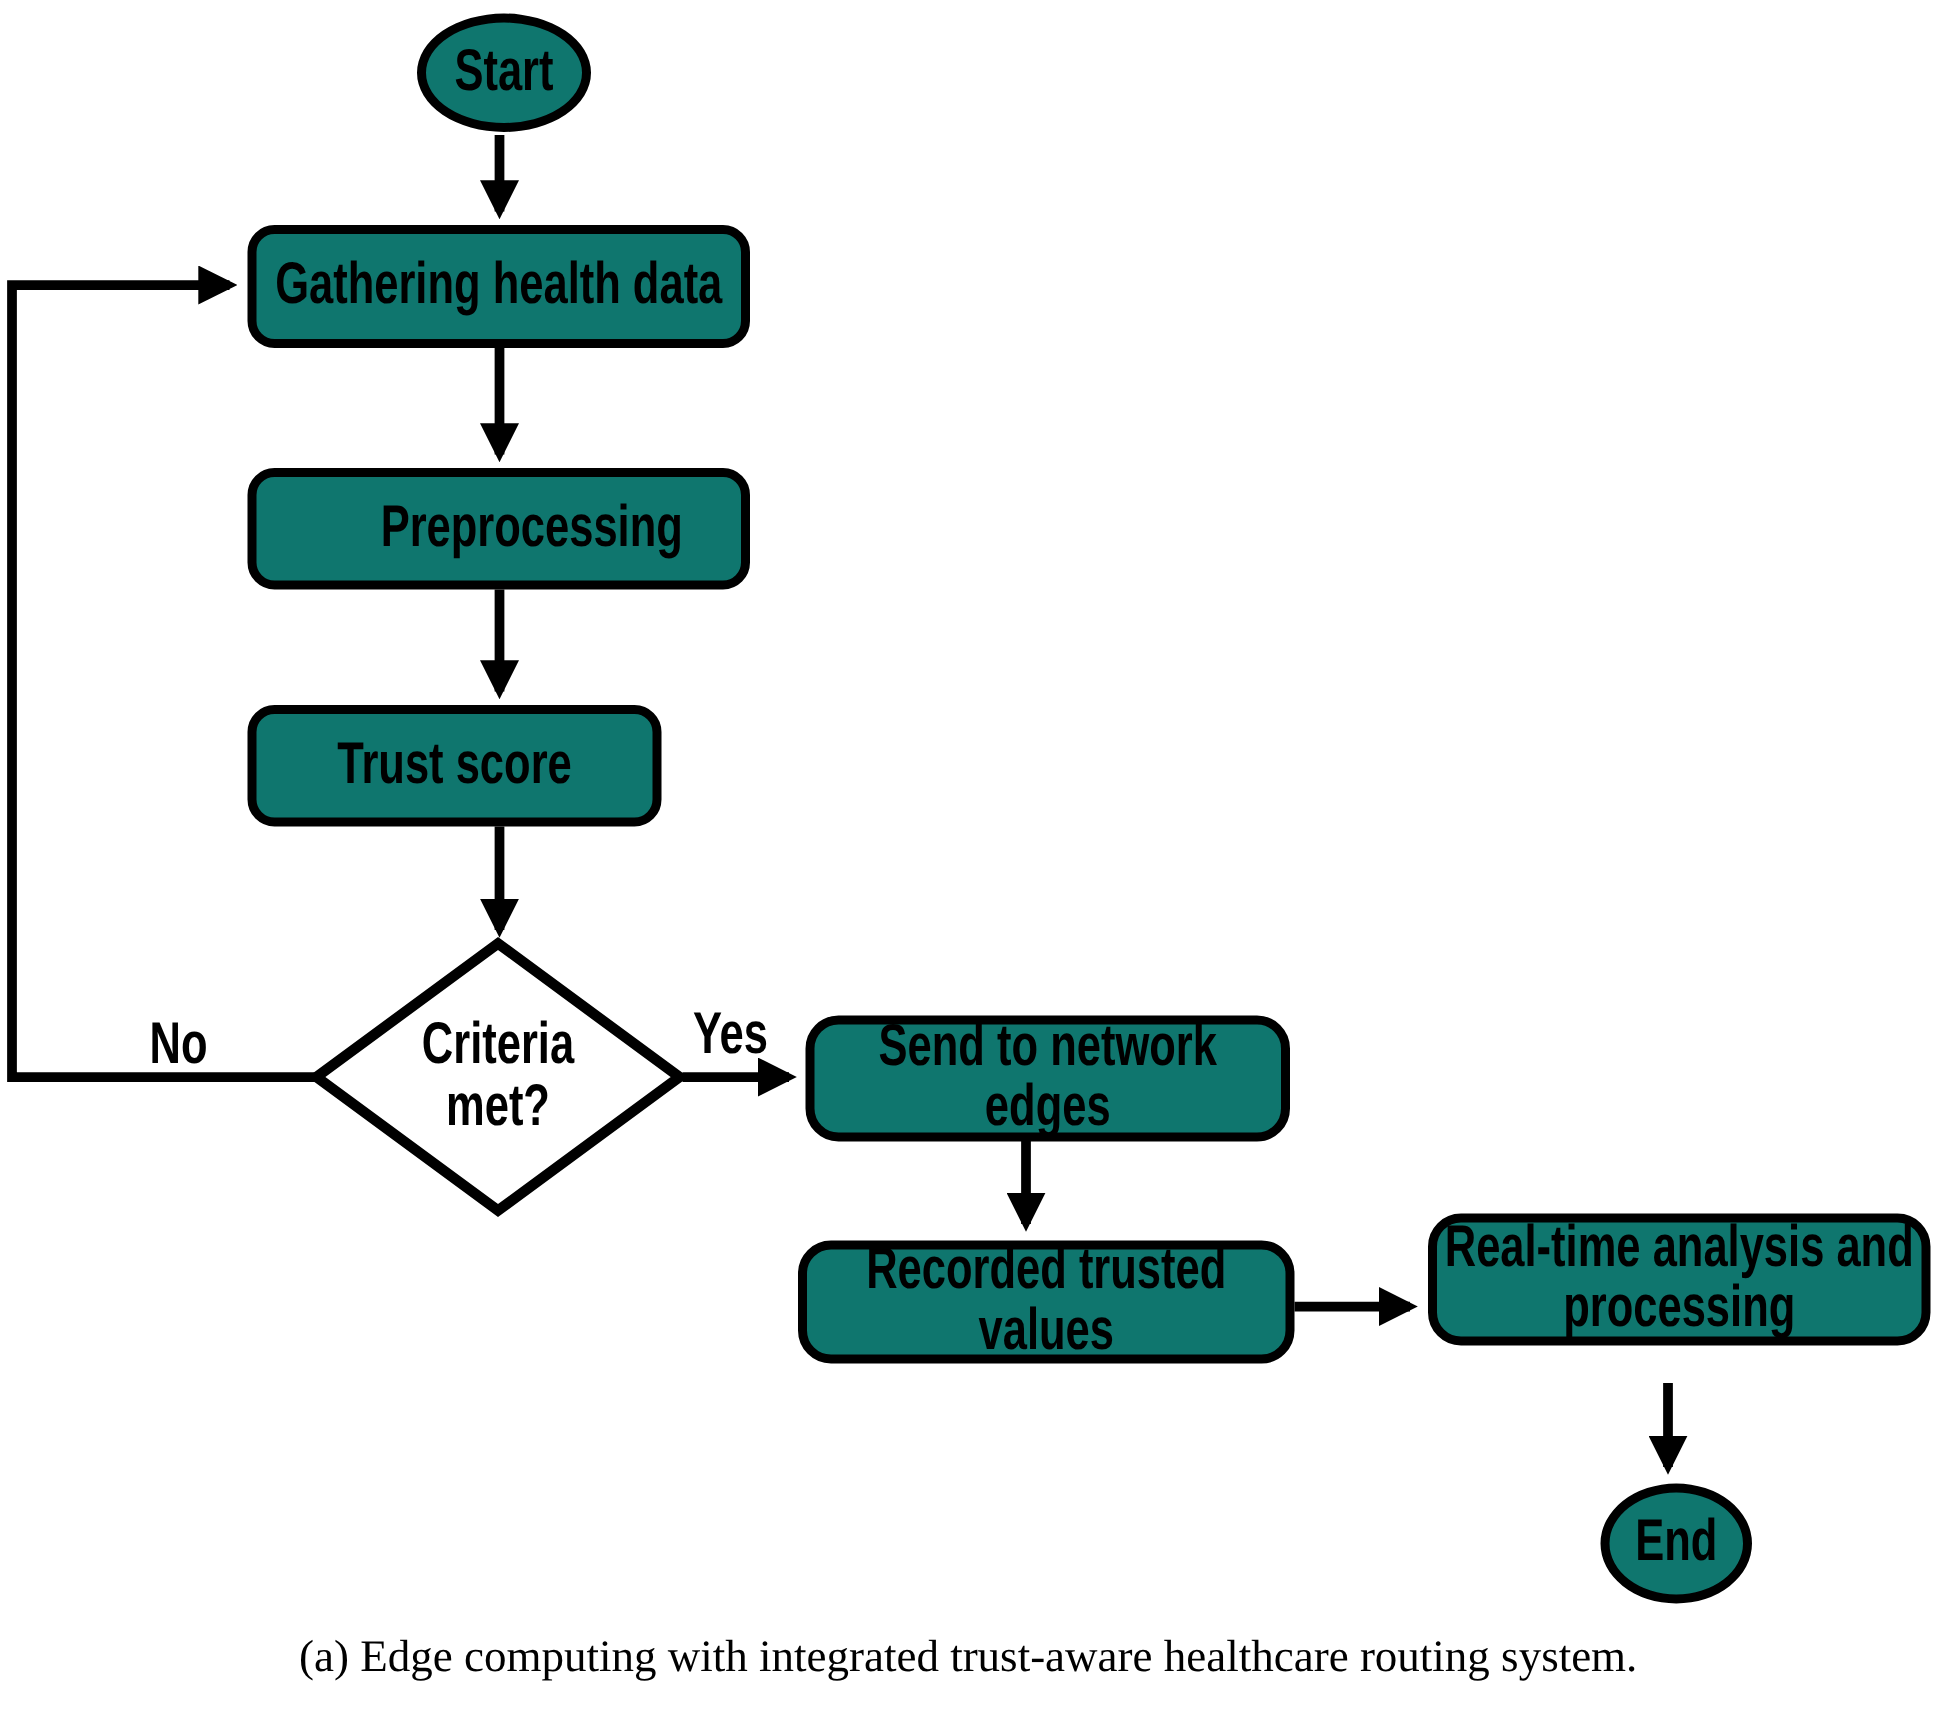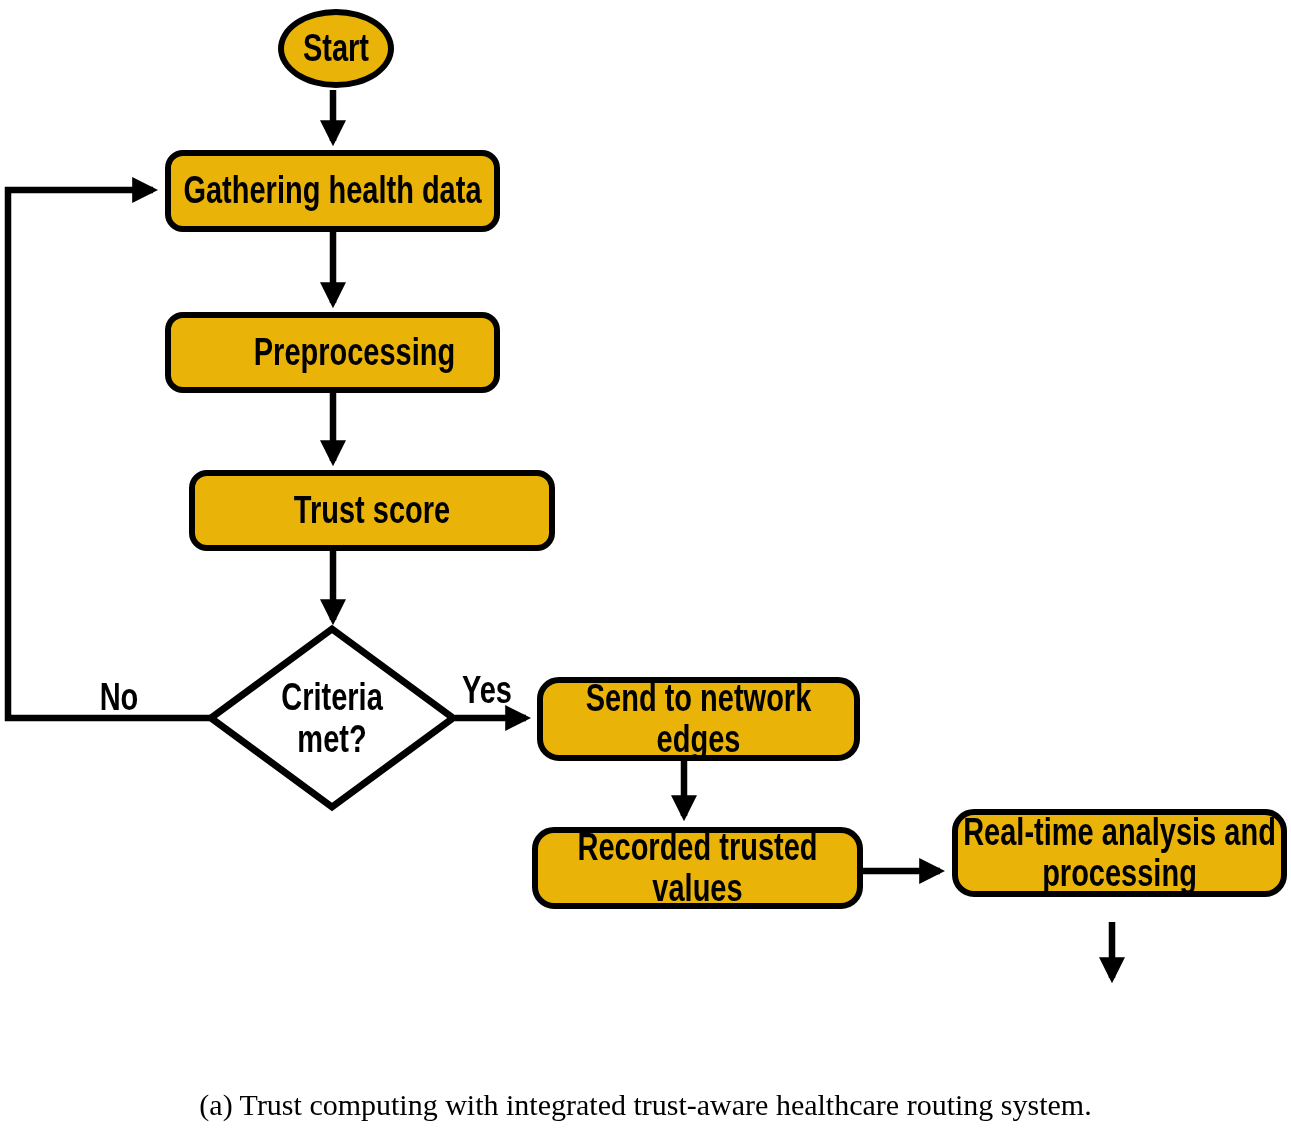--- a/index.html
+++ b/index.html
@@ -29,21 +29,21 @@
     stroke-width: 6.5;
   }
   .diamond {
     fill: #ffffff;
     stroke: #000000;
     stroke-width: 7;
   }
   .node {
     position: absolute;
     box-sizing: border-box;
-    background: #eab308;
+    background: #0f766e;
     border: 6px solid #000000;
     display: flex;
     align-items: center;
     justify-content: center;
     text-align: center;
     font-weight: bold;
     font-size: 29px;
     line-height: 1.02;
   }
   .rect    { border-radius: 18px; }
@@ -112,21 +112,21 @@
   </div>
 
   <div class="node rect" style="left:165px; top:150px; width:335px; height:82px;">
     <span class="label">Gathering health data</span>
   </div>
 
   <div class="node rect" style="left:165px; top:312px; width:335px; height:81px;padding-left:44px;">
     <span class="label">Preprocessing</span>
   </div>
 
-  <div class="node rect" style="left:165px; top:470px; width:366px; height:81px;margin-left:24px;">
+  <div class="node rect" style="left:165px; top:470px; width:276px; height:81px;">
     <span class="label">Trust score</span>
   </div>
 
   <div class="diamond-label" style="left:247px; top:675px; width:170px; height:86px;">
     <span class="label">Criteria
 met?</span>
   </div>
 
   <div class="edge-label" style="left:88px; top:681px; width:62px;">
     <span class="label">No</span>
@@ -144,16 +144,19 @@
   <div class="node rect-lg" style="left:532px; top:827px; width:331px; height:82px;">
     <span class="label">Recorded trusted
 values</span>
   </div>
 
   <div class="node rect-lg" style="left:952px; top:809px; width:335px; height:88px;">
     <span class="label">Real-time analysis and
 processing</span>
   </div>
 
+  <div class="node ellipse" style="left:1067px; top:989px; width:101px; height:80px;">
+    <span class="label">End</span>
+  </div>
 
-  <div class="caption">(a) Trust computing with integrated trust-aware healthcare routing system.</div>
+  <div class="caption">(a) Edge computing with integrated trust-aware healthcare routing system.</div>
 
 </div>
 
 </body></html>

